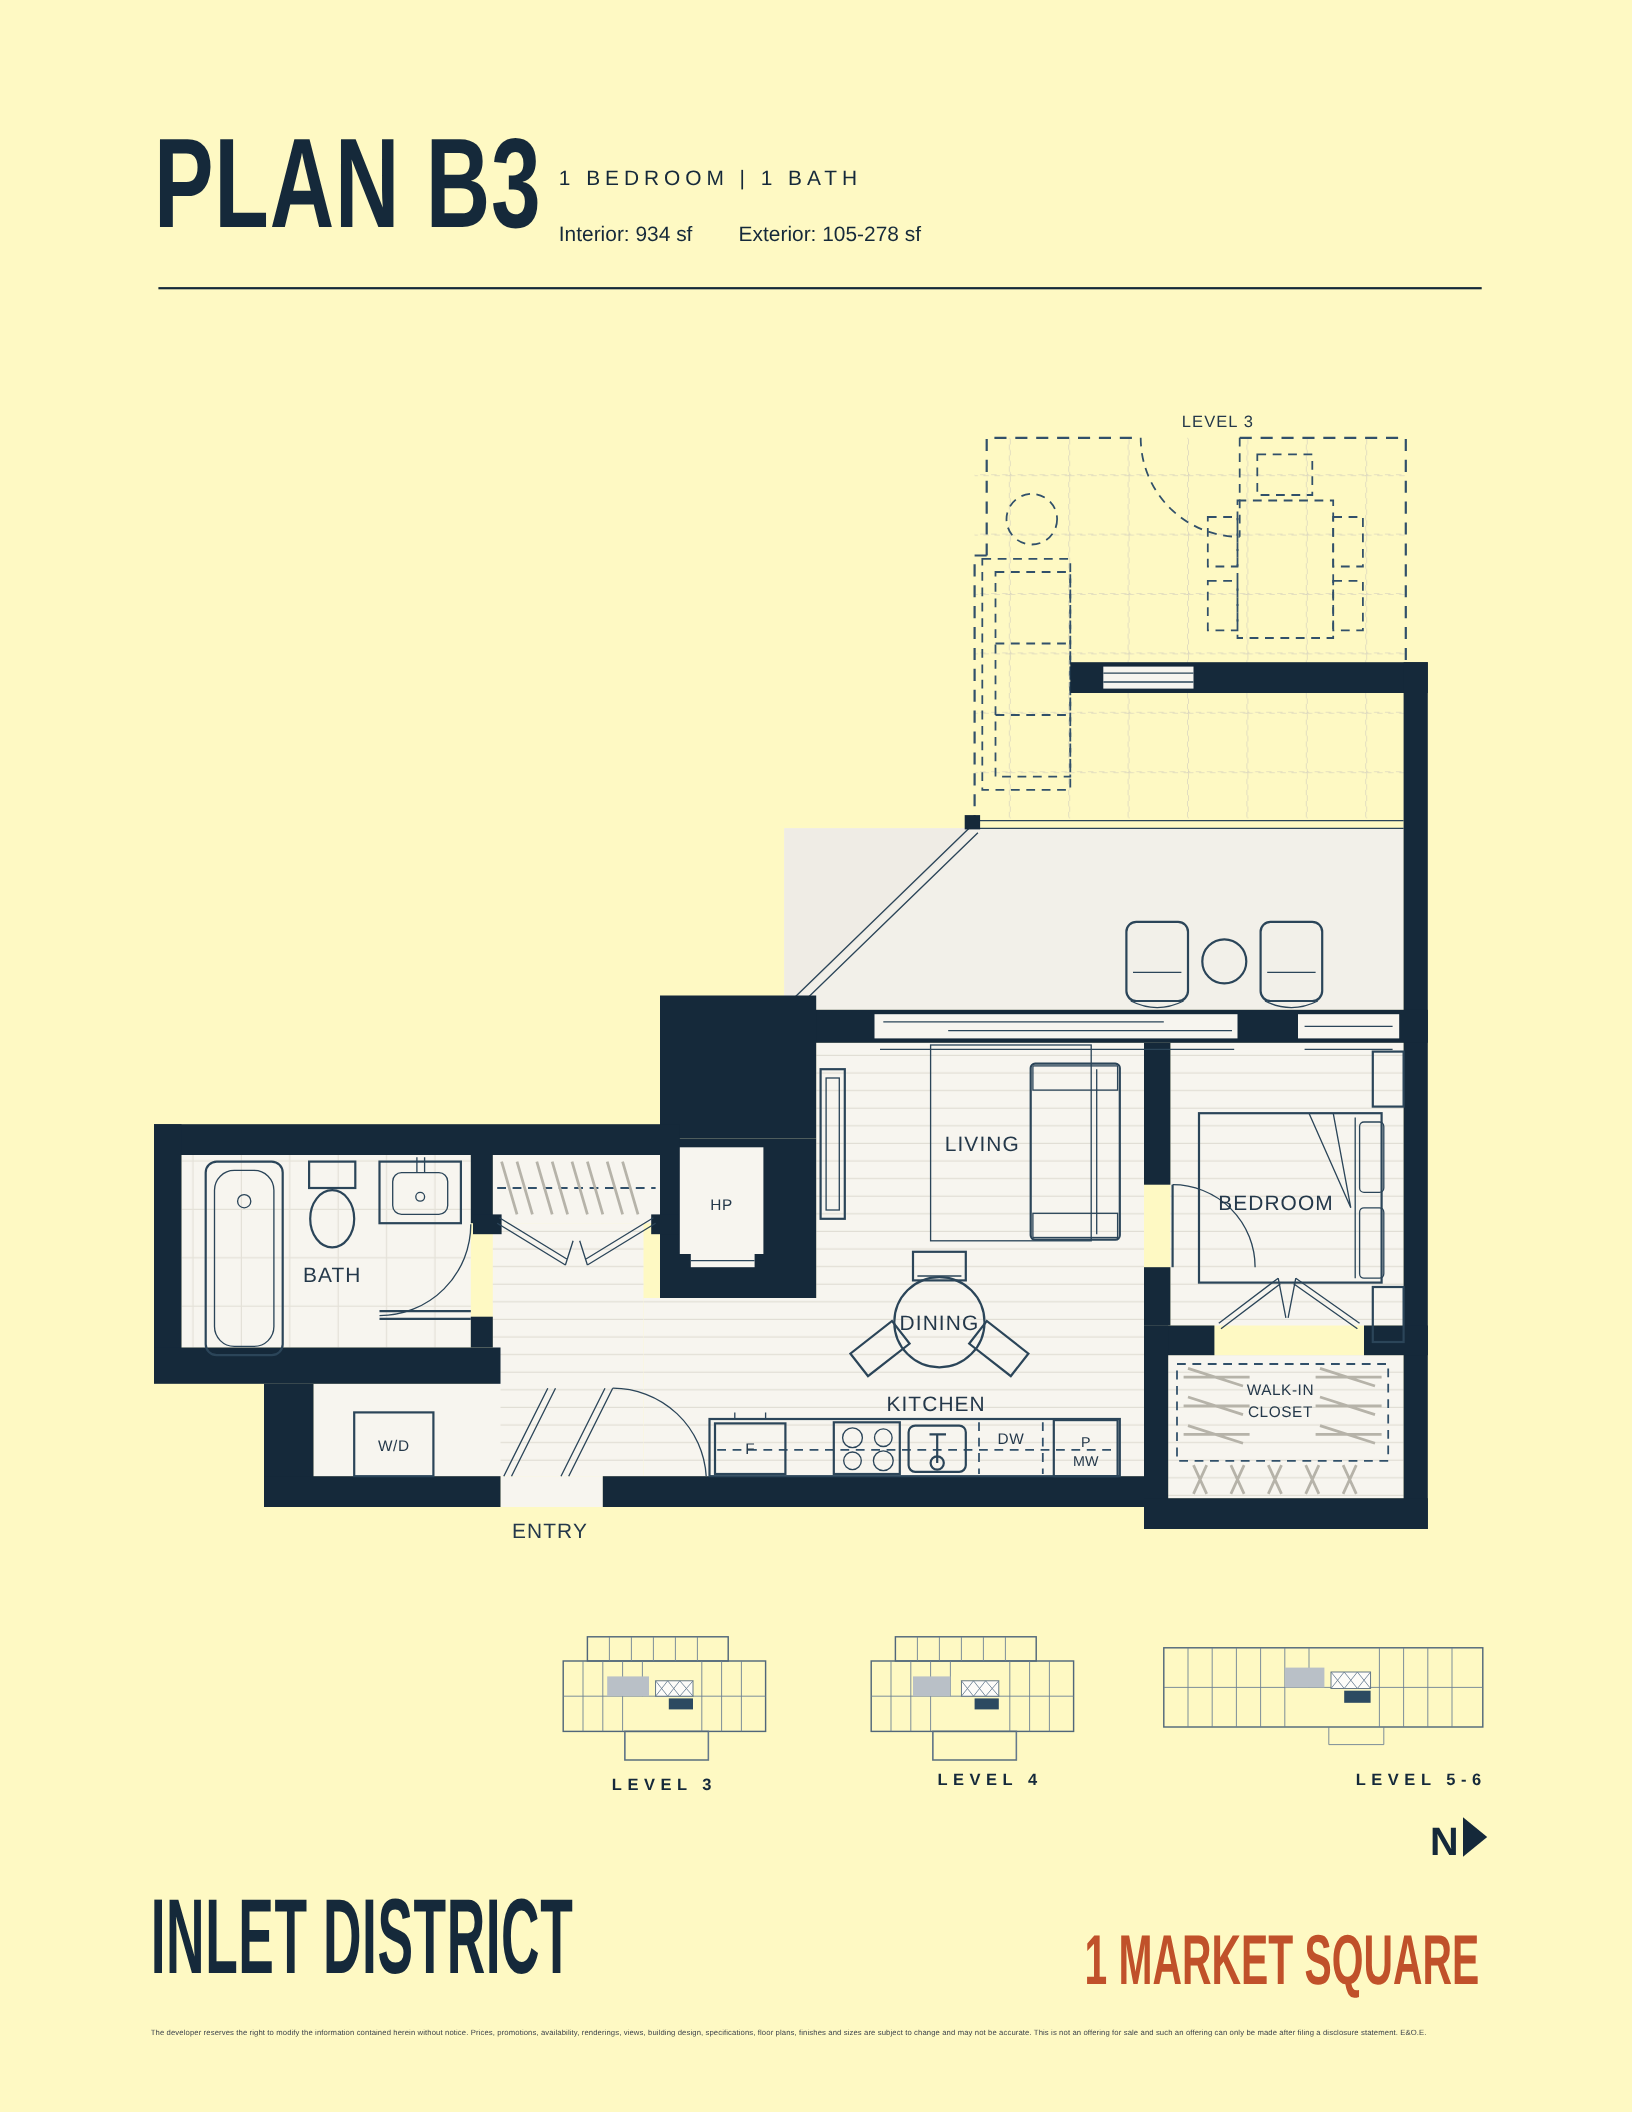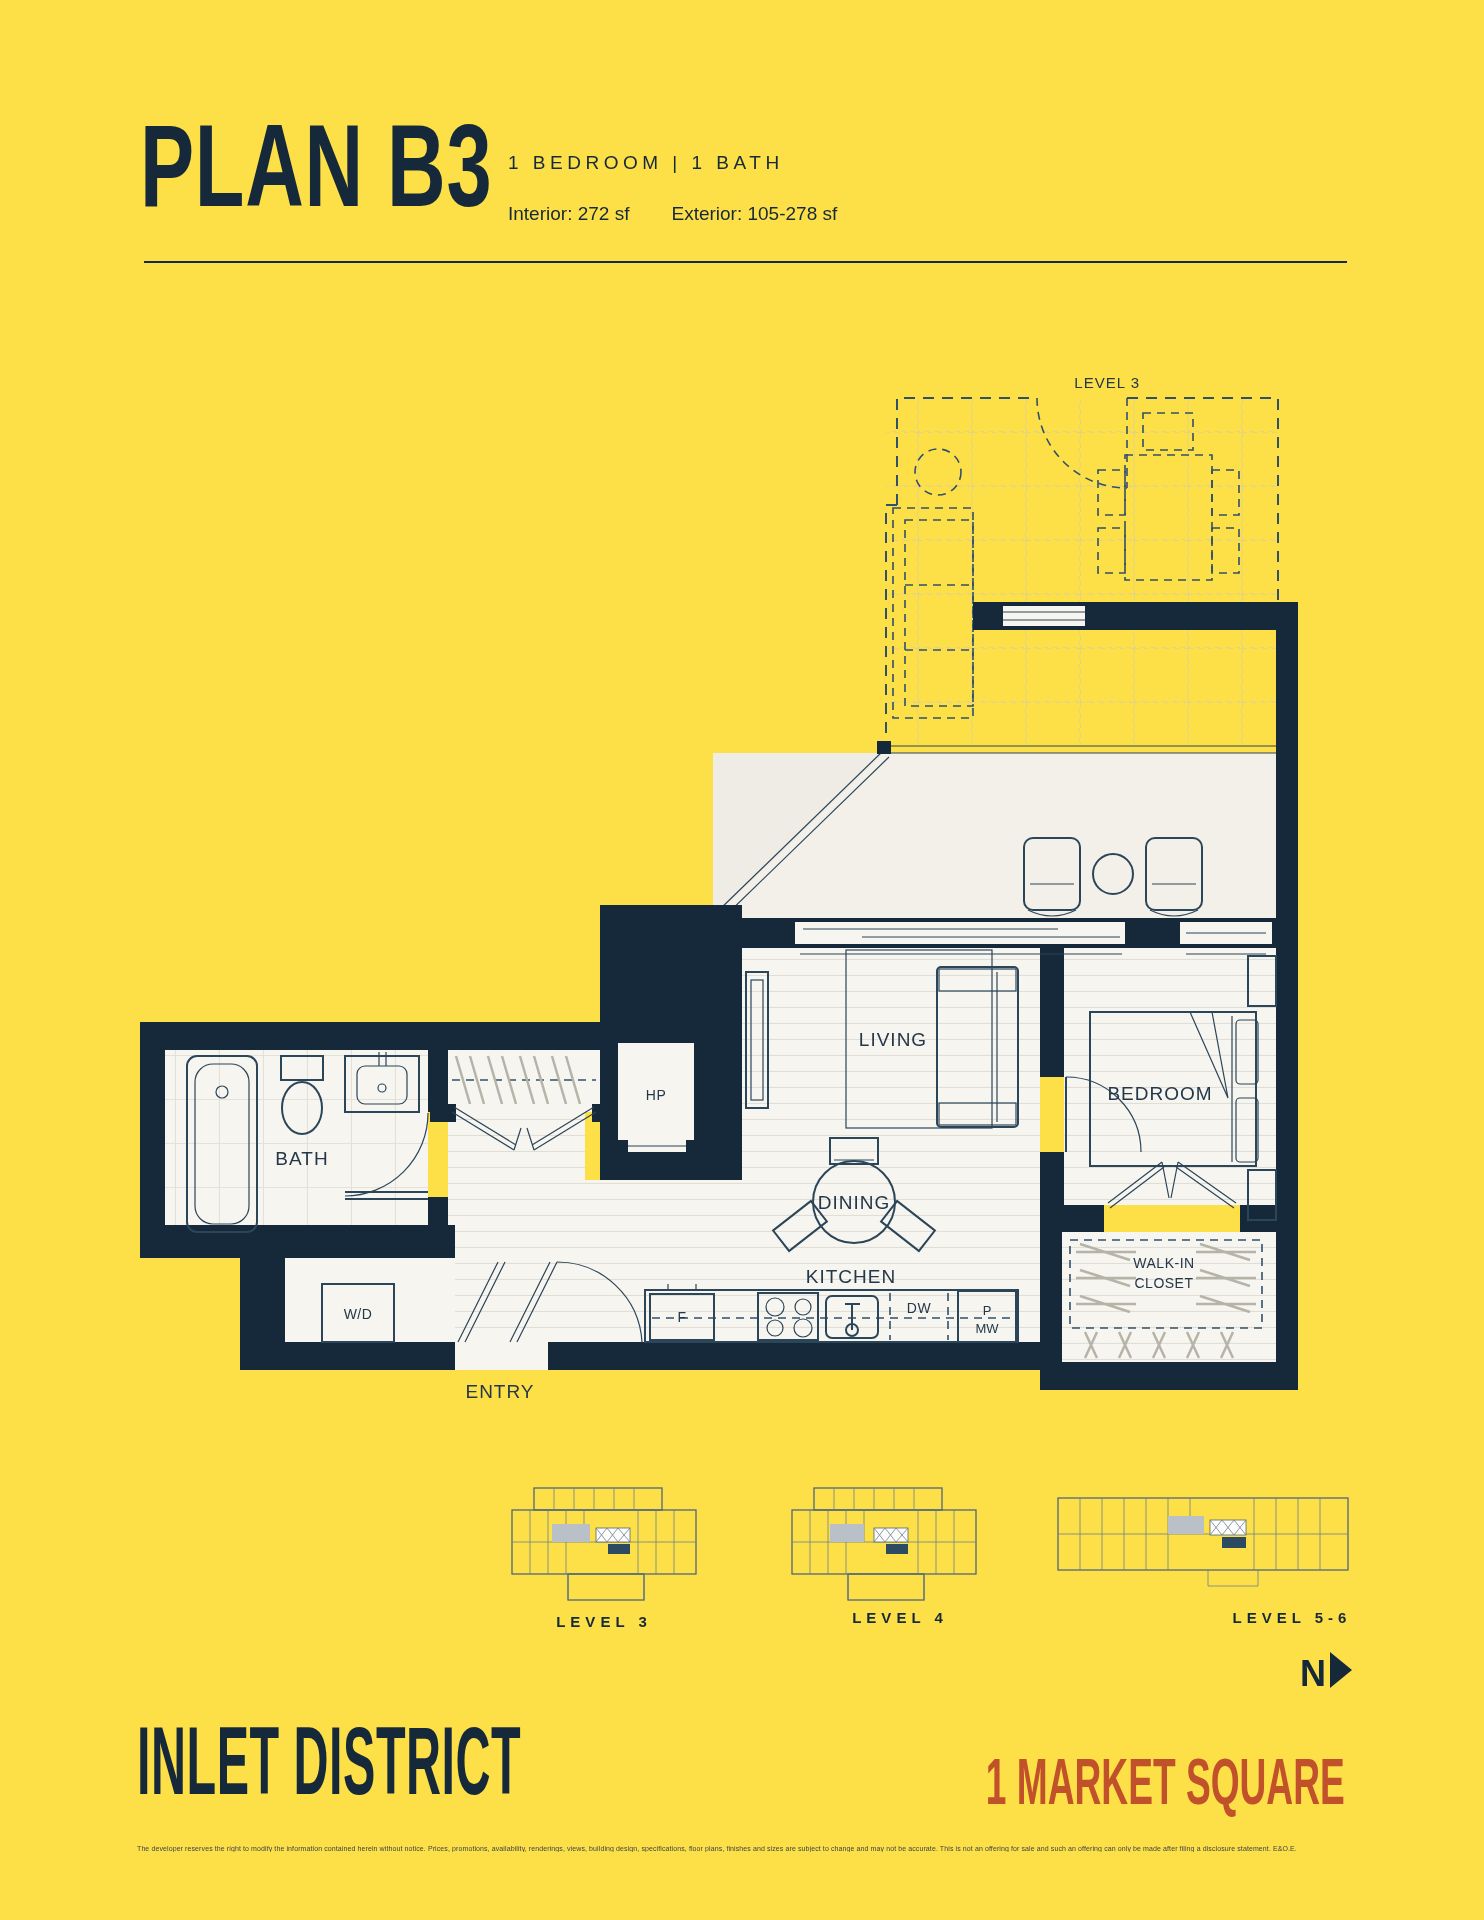--- a/index.html
+++ b/index.html
@@ -1,16 +1,16 @@
 <!DOCTYPE html>
 <html><head>
 <meta charset="utf-8">
 <style>
   html,body{margin:0;padding:0;background:#efece5;}
-  #page{position:relative;width:1484px;height:1920px;background:#fde047;overflow:hidden;
+  #page{position:relative;width:1484px;height:1920px;background:#fef9c3;overflow:hidden;
         font-family:"Liberation Sans",sans-serif;color:#15293a;}
   .cond{display:inline-block;transform-origin:left top;white-space:nowrap;font-weight:bold;}
   #plan-title{position:absolute;left:140px;top:108px;font-size:116px;line-height:1;
               transform:scaleX(.70);letter-spacing:1px;}
   #subtitle{position:absolute;left:508px;top:152px;font-size:19px;font-weight:normal;
             letter-spacing:4.5px;white-space:nowrap;}
   #specs{position:absolute;left:508px;top:203px;font-size:19px;white-space:nowrap;}
   #specs span{margin-right:42px;}
   #rule{position:absolute;left:144px;top:261px;width:1203px;height:2px;background:#15293a;}
   #brand{position:absolute;left:137px;top:1712px;font-size:97px;line-height:1;
@@ -44,21 +44,21 @@
   .kpD{fill:#2c4burned;} .kpD{fill:#2c4a61;}
 </style>
 </head>
 <body>
 
 <div id="page">
 
   <div id="plan-title" class="cond">PLAN B3</div>
   <div id="subtitle">1 BEDROOM   |   1 BATH</div>
   <div id="specs">
-    <span>Interior: 272 sf</span><span>Exterior: 105-278 sf</span>
+    <span>Interior: 934 sf</span><span>Exterior: 105-278 sf</span>
   </div>
   <div id="rule"></div>
 
   <svg width="1484" height="1920" viewBox="0 0 1484 1920">
     <defs>
       <pattern id="plank" width="12" height="16" patternUnits="userSpaceOnUse">
         <path d="M0,15.5 H12" stroke="#e1ded5" stroke-width="1.2" fill="none"></path>
       </pattern>
       <pattern id="tile" width="44" height="44" patternUnits="userSpaceOnUse">
         <path d="M0,43.5 H44 M43.5,0 V44" stroke="#e4e1d8" stroke-width="1.2" fill="none"></path>

